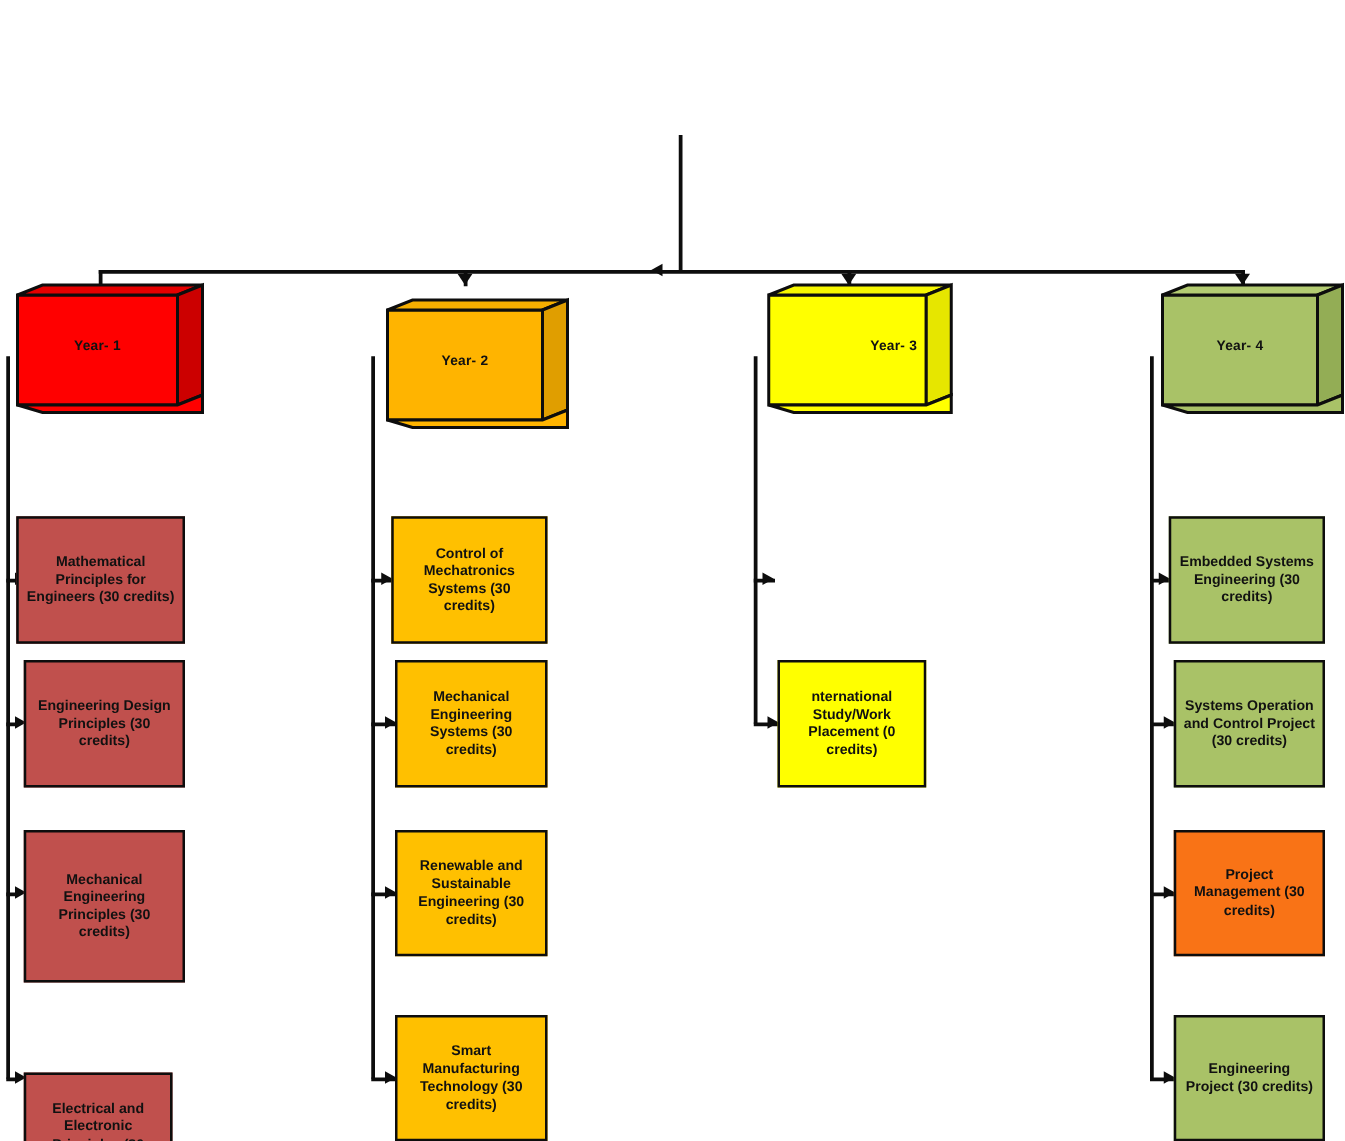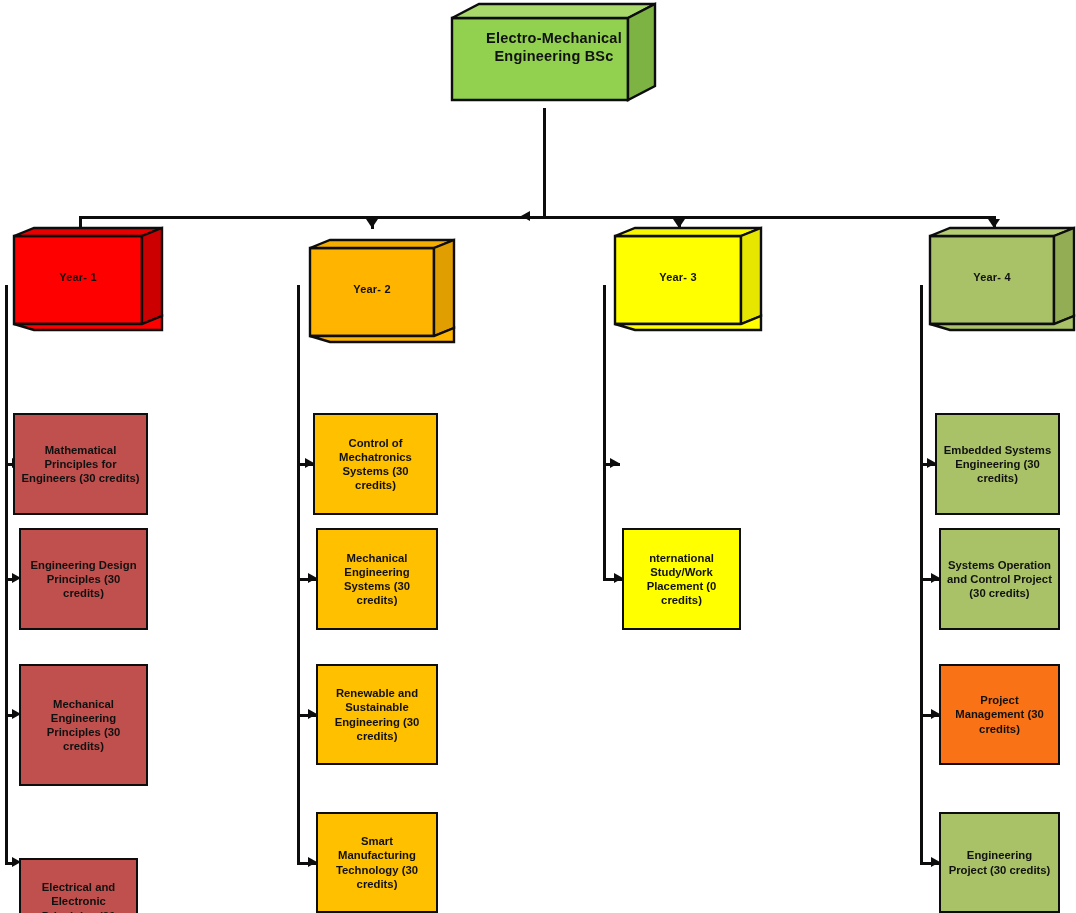--- a/index.html
+++ b/index.html
@@ -96,28 +96,20 @@
     border-top: 5.5px solid transparent;
     border-bottom: 5.5px solid transparent;
     border-right: 9px solid #0d0d0d;
   }
 </style>
 </head>
 <body>
 
 <div id="diagram-root">
 
-  <div class="cube root" style="left:452px; top:4px; width:204px; height:110px;">
-    <svg class="cube-svg" width="204" height="110" viewBox="0 0 204 110">
-      <polygon points="0,14 176,14 176,96 0,96" fill="#92d050" stroke="#0d0d0d" stroke-width="2.4"></polygon>
-      <polygon points="0,14 27,0 203,0 176,14" fill="#a8d96a" stroke="#0d0d0d" stroke-width="2.4"></polygon>
-      <polygon points="176,14 203,0 203,82 176,96" fill="#7cb342" stroke="#0d0d0d" stroke-width="2.4"></polygon>
-    </svg>
-    <div class="cube-label" style="top:26px;">Electro-Mechanical Engineering BSc</div>
-  </div>
 
   <div class="line-v" style="left:543px; top:108px; height:110px;"></div>
   <div class="arrow-left" style="left:521px; top:211px;"></div>
 
   <div class="line-h" style="left:79px; top:216px; width:917px;"></div>
 
   <div class="line-v" style="left:79px; top:216px; height:22px;"></div>
 
   <div class="cube year" style="left:14px; top:228px; width:150px; height:112px;">
     <svg class="cube-svg" width="150" height="112" viewBox="0 0 150 112">
@@ -197,21 +189,21 @@
   <div class="line-v" style="left:678px; top:216px; height:13px;"></div>
   <div class="arrow-down" style="left:673px; top:219px;"></div>
 
   <div class="cube year" style="left:615px; top:228px; width:148px; height:112px;">
     <svg class="cube-svg" width="148" height="112" viewBox="0 0 148 112">
       <polygon points="0,8 126,8 126,96 0,96" fill="#ffff00" stroke="#0d0d0d" stroke-width="2.4"></polygon>
       <polygon points="0,8 20,0 146,0 126,8" fill="#f7f700" stroke="#0d0d0d" stroke-width="2.4"></polygon>
       <polygon points="126,8 146,0 146,88 126,96" fill="#e6e600" stroke="#0d0d0d" stroke-width="2.4"></polygon>
       <polygon points="0,96 126,96 146,88 146,102 20,102" fill="#ffff00" stroke="#0d0d0d" stroke-width="2.4"></polygon>
     </svg>
-    <div class="cube-label" style="top:43px; width:126px;">Year- 3</div>
+    <div class="cube-label" style="top:43px; width:126px;padding-left:37px;">Year- 3</div>
   </div>
 
   <div class="line-v" style="left:603px; top:285px; height:294px;"></div>
 
   <div class="line-h" style="left:603px; top:463px; width:17px;"></div>
   <div class="arrow-right" style="left:610px; top:458px;"></div>
 
   <div class="line-h" style="left:603px; top:578px; width:20px;"></div>
   <div class="arrow-right" style="left:614px; top:573px;"></div>
   <div class="course-box" style="left:622px; top:528px; width:119px; height:102px; background:#ffff00;">

